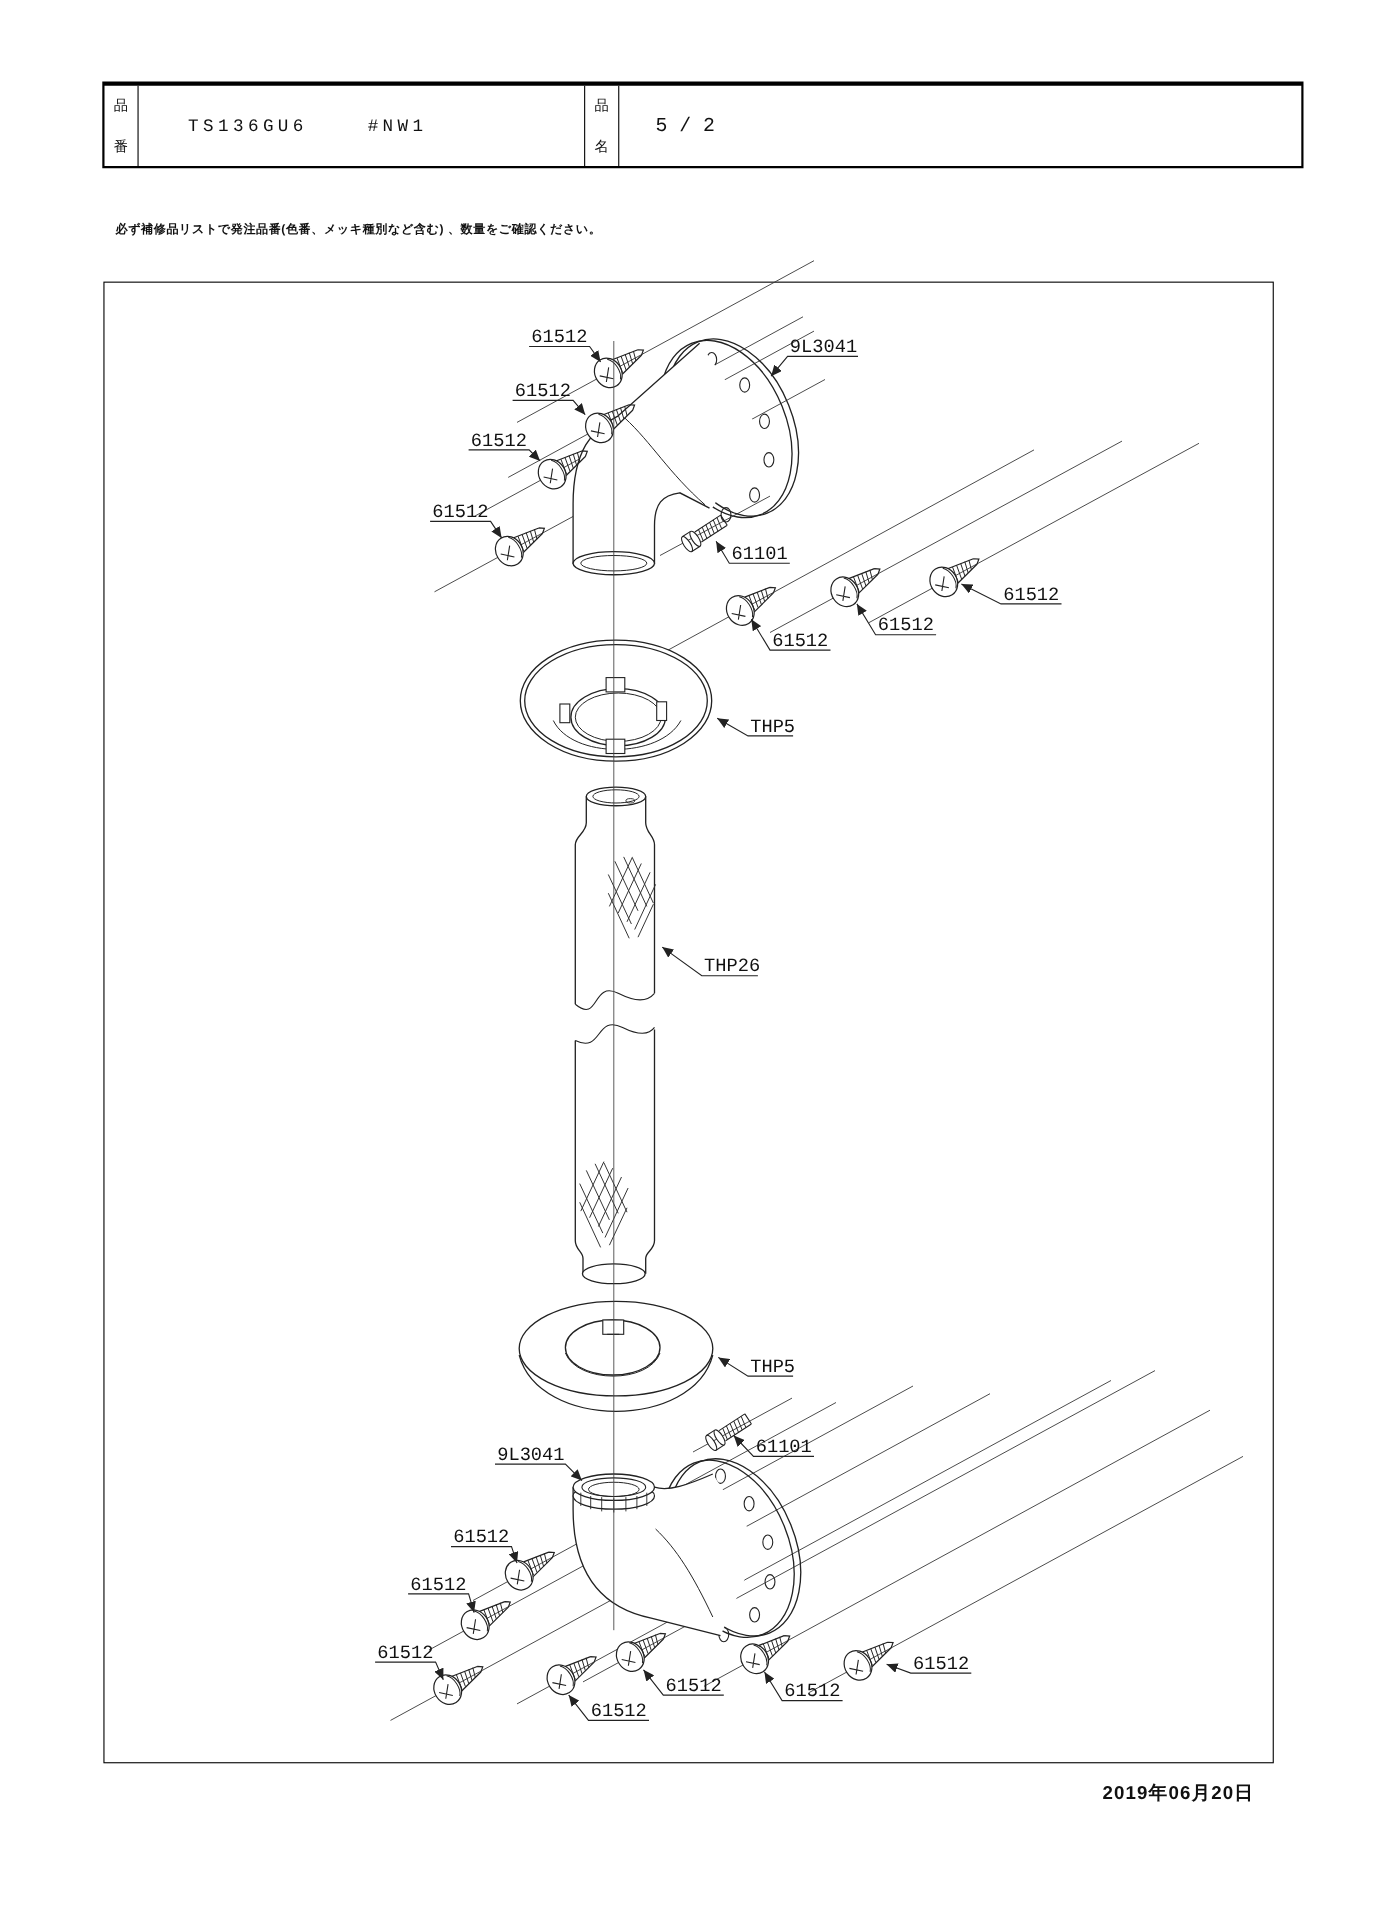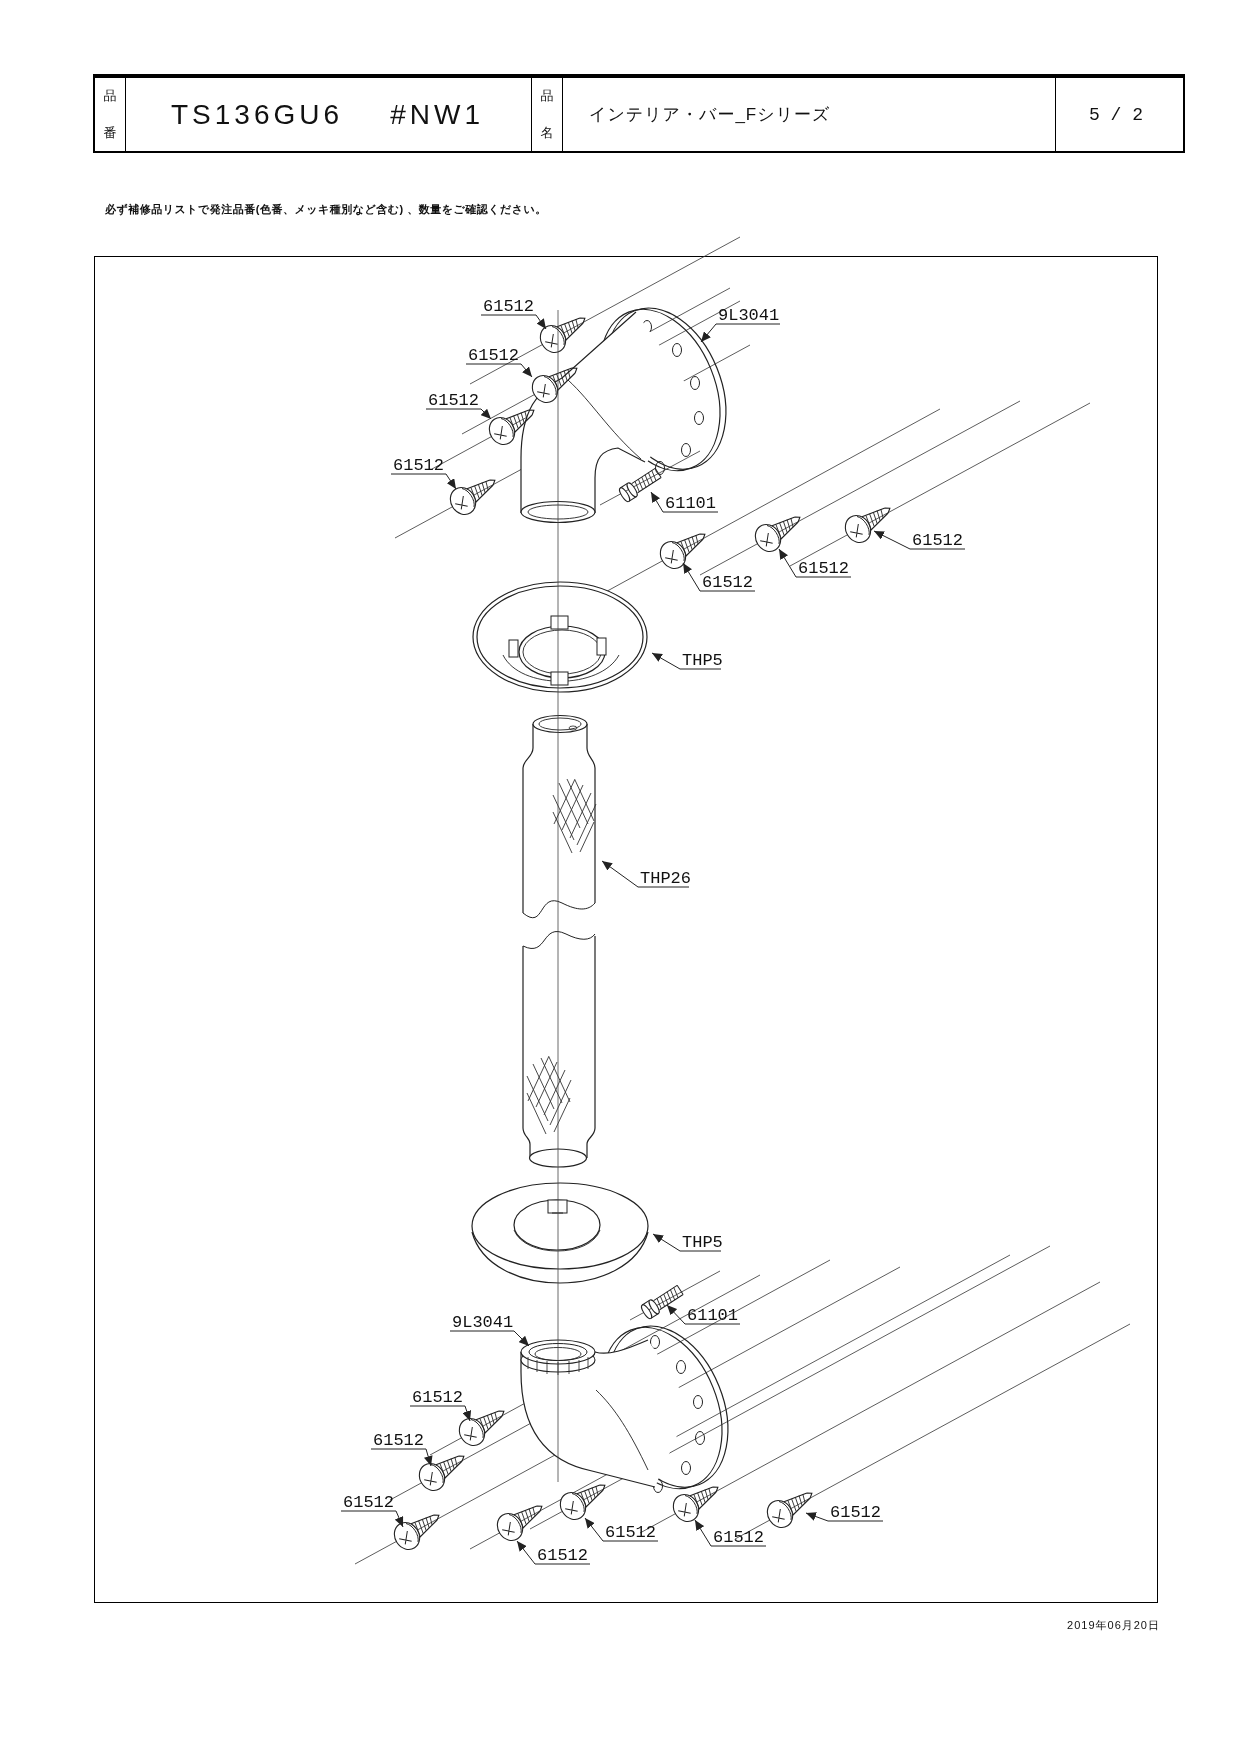--- a/index.html
+++ b/index.html
@@ -3,45 +3,44 @@
 <meta charset="utf-8">
 <style>
   html,body{margin:0;padding:0;background:#ffffff;}
   body{width:1252px;height:1754px;position:relative;font-family:"Liberation Sans",sans-serif;color:#111;}
   
   .hdr{position:absolute;left:93px;top:74px;width:1092px;height:79px;display:flex;
        border-top:4px solid #000;border-bottom:2px solid #000;border-left:2px solid #000;border-right:2px solid #000;box-sizing:border-box;}
   .hcell{box-sizing:border-box;border-right:1.5px solid #000;display:flex;align-items:center;}
   .hcell:last-child{border-right:none;}
   .vlabel{width:31px;flex-direction:column;justify-content:space-between;padding:9px 0;align-items:center;font-size:13px;}
-  .c-num{width:406px;font-family:Liberation Sans, sans-serif;font-size:28px;letter-spacing:4px;padding-left:45px;white-space:pre;}
+  .c-num{width:406px;font-family:Liberation Mono, monospace;font-size:16px;letter-spacing:4px;padding-left:45px;white-space:pre;}
   .c-name{width:493px;font-size:17px;padding-left:26px;letter-spacing:1px;}
   .c-page{width:120px;justify-content:center;font-family:"Liberation Mono",monospace;font-size:18px;}
   
   .notice{position:absolute;left:105px;top:198px;font-size:11px;font-weight:bold;line-height:23px;letter-spacing:0.5px;}
   
   .frame{position:absolute;left:94px;top:256px;width:1064px;height:1347px;border:1.5px solid #000;box-sizing:border-box;}
   svg{position:absolute;left:0;top:0;}
   svg text{font-family:"Liberation Mono",monospace;font-size:17px;fill:#111;}
-  .date{position:absolute;top:1618px;right:92px;font-size:11px;letter-spacing:1px;}
+  .date{position:absolute;top:1618px;right:112px;font-size:17px;letter-spacing:1px;font-weight:bold;}
 </style>
 </head>
 <body>
 
 <div class="hdr">
   <div class="hcell vlabel">
     <span>品</span>
     <span>番</span>
   </div>
   <div class="hcell c-num">TS136GU6    #NW1</div>
   <div class="hcell vlabel">
     <span>品</span>
     <span>名</span>
   </div>
-  <div class="hcell c-name">インテリア・バー_Fシリーズ</div>
   <div class="hcell c-page">5 / 2</div>
 </div>
 
 <div class="notice">
   <div>必ず補修品リストで発注品番(色番、メッキ種別など含む) 、数量をご確認ください。</div>
 </div>
 
 <div class="frame"></div>
 
 <svg width="1252" height="1754" viewBox="0 0 1252 1754">

